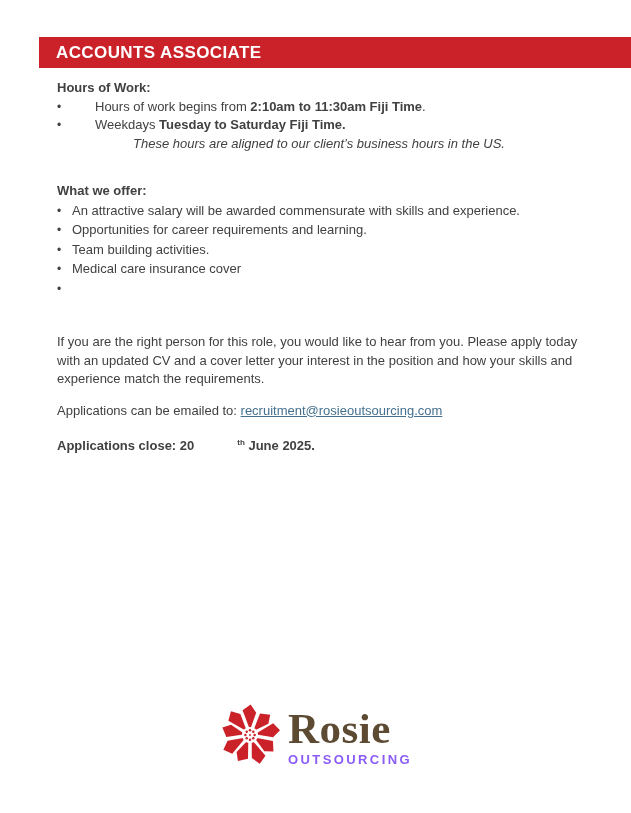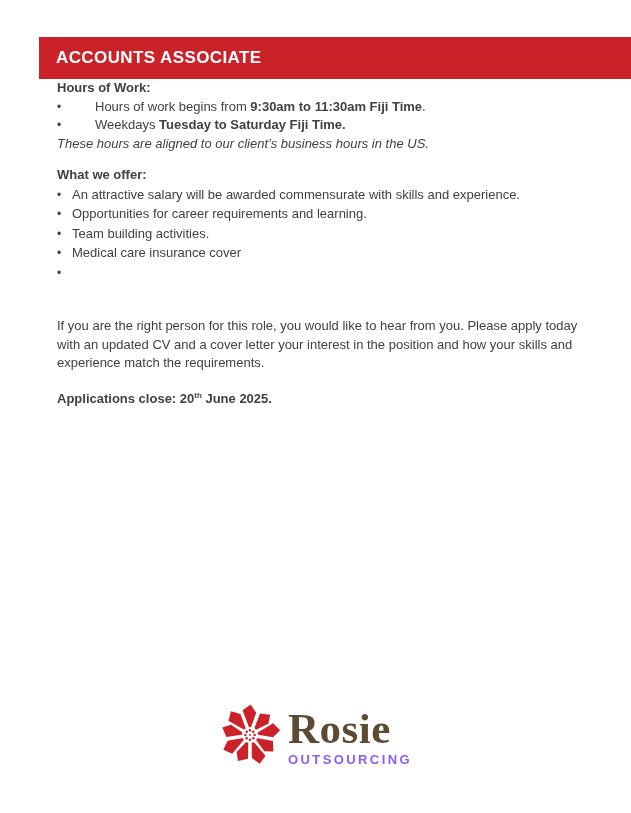--- a/index.html
+++ b/index.html
@@ -9,21 +9,21 @@
     background: #ffffff;
     font-family: "Liberation Sans", sans-serif;
     color: #414042;
     position: relative;
     overflow: hidden;
   }
 
   
   .banner {
     position: absolute;
-    left: 39px; right: 0; top: 37px; height: 42px;
+    left: 39px; right: 0; top: 37px; height: 31px;
     background: #cb2229;
     display: flex; align-items: center;
     padding-left: 17px;
   }
   .banner-title {
     color: #ffffff;
     font-size: 17px;
     font-weight: bold;
     letter-spacing: 0.4px;
   }
@@ -39,30 +39,30 @@
     font-weight: bold;
     margin: 0;
     font-size: 13px;
   }
   .bullet-row { display: flex; }
   .bullet-row .dot {
     flex: 0 0 38px;
     font-size: 12px;
   }
   .bullet-row.tight .dot { flex: 0 0 15px; }
-  .italic-note { font-style: italic; }
+  .italic-note { font-style: italic; text-align: center; }
 
-  .offer-section { margin-top: 13px; }
+  .offer-section { margin-top: 29px; }
   .offer-section .bullet-row { margin-top: 1px; }
 
   .closing-paragraph { margin-top: 35px; }
   .email-row { margin-top: 13px; }
   .email-row a { color: #44708e; text-decoration: underline; }
   .close-row { margin-top: 17px; font-weight: bold; }
-  .close-row sup { font-size: 8px; vertical-align: super; line-height: 0; }
+  .close-row sup { font-size: 8px; vertical-align: super; line-height: 0; padding-left: 43px; }
 
   
   .logo-footer {
     position: absolute;
     left: 0; right: 0; top: 702px;
     display: flex;
     justify-content: center;
     align-items: center;
     gap: 7px;
   }
@@ -90,21 +90,21 @@
 <div class="banner">
   <span class="banner-title">ACCOUNTS ASSOCIATE</span>
 </div>
 
 <div class="content">
 
   <div class="hours-section">
     <p class="sec-heading">Hours of Work:</p>
     <div class="bullet-row">
       <span class="dot">•</span>
-      <span><span>Hours of work begins from </span><b>9:30am to 11:30am Fiji Time</b><span>.</span></span>
+      <span><span>Hours of work begins from </span><b>2:10am to 11:30am Fiji Time</b><span>.</span></span>
     </div>
     <div class="bullet-row">
       <span class="dot">•</span>
       <span><span>Weekdays </span><b>Tuesday to Saturday Fiji Time.</b></span>
     </div>
     <p class="italic-note" style="margin:0;">These hours are aligned to our client’s business hours in the US.</p>
   </div>
 
   <div class="offer-section">
     <p class="sec-heading">What we offer:</p>
@@ -124,20 +124,23 @@
       <span class="dot">•</span>
       <span>Medical care insurance cover</span>
     </div>
     <div class="bullet-row tight">
       <span class="dot">•</span>
     </div>
   </div>
 
   <p class="closing-paragraph" style="margin-bottom:0;">If you are the right person for this role, you would like to hear from you. Please apply today with an updated CV and a cover letter your interest in the position and how your skills and experience match the requirements.</p>
 
+  <div class="email-row">
+    <span>Applications can be emailed to: </span><a href="#">recruitment@rosieoutsourcing.com</a>
+  </div>
 
   <div class="close-row">
     <span>Applications close: 20</span><sup>th</sup><span> June 2025.</span>
   </div>
 
 </div>
 
 <div class="logo-footer">
   <span>
     <svg width="62" height="66" viewBox="0 0 100 100" aria-hidden="true">

